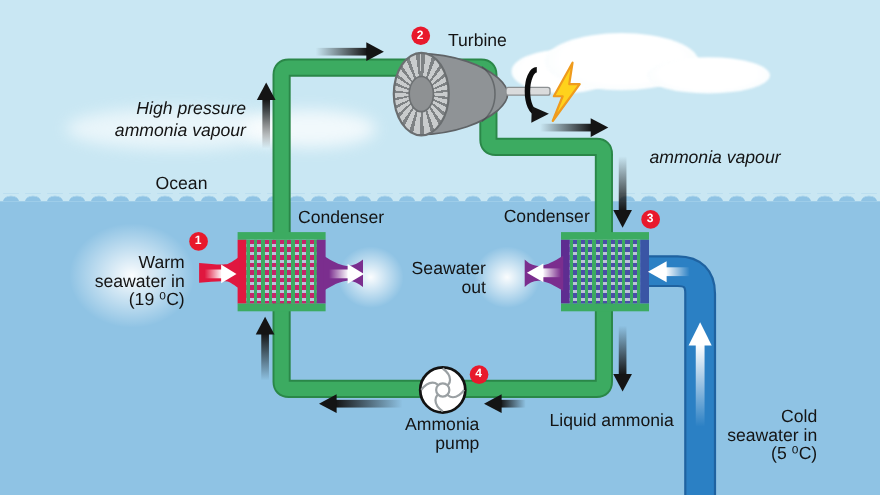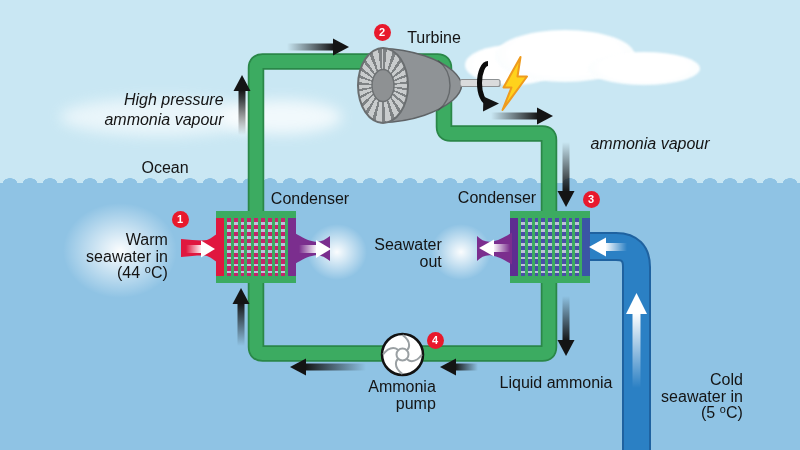--- a/index.html
+++ b/index.html
@@ -226,21 +226,21 @@
   <div class="abs lbl" style="left:165px;top:160px;">Ocean</div>
   <div class="abs lbl" style="left:310px;top:191px;">Condenser</div>
   <div class="abs lbl" style="left:434px;top:30px;">Turbine</div>
   <div class="abs lbl lh20" style="left:650px;top:134px;">
       <span>ammonia vapour</span>
   </div>
   <div class="abs lbl" style="left:497px;top:190px;">Condenser</div>
   <div class="abs lbl" style="left:127px;top:232px;">
     <span>Warm</span>
       <span>seawater in</span>
-      <span>(44 ⁰C)</span>
+      <span>(19 ⁰C)</span>
   </div>
   <div class="abs lbl" style="left:408px;top:237px;">
     <span>Seawater</span>
       <span>out</span>
   </div>
   <div class="abs lbl" style="left:556px;top:375px;">Liquid ammonia</div>
   <div class="abs lbl" style="left:402px;top:379px;">
     <span>Ammonia</span>
       <span>pump</span>
   </div>

